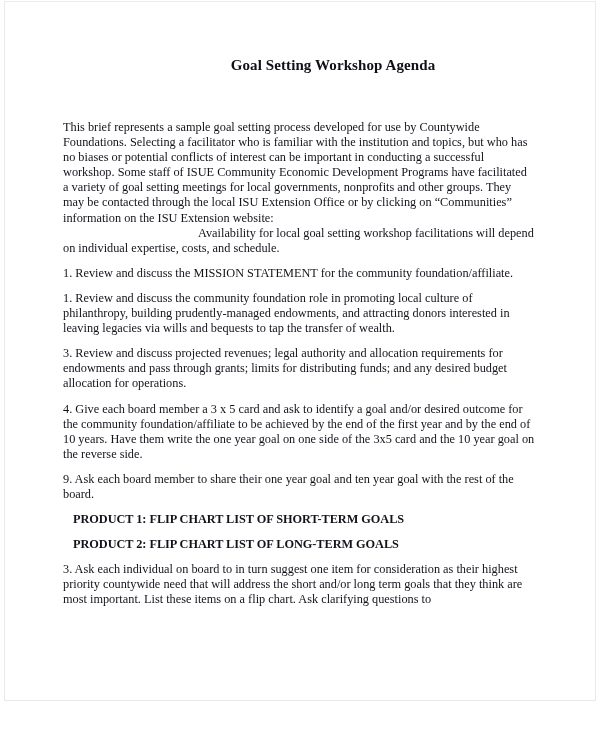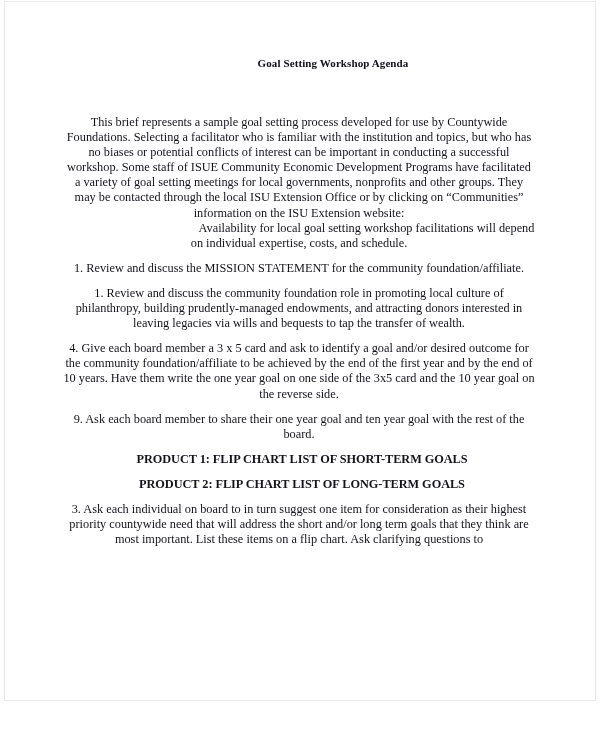--- a/index.html
+++ b/index.html
@@ -25,36 +25,36 @@
     box-sizing: border-box;
     overflow: hidden;
   }
   .page-inner {
     position: absolute;
     left: 58px;
     top: 0;
     width: 478px;
   }
   .doc-title {
-    font-size: 11px;
+    font-size: 15px;
     font-weight: bold;
     color: #111018;
     letter-spacing: 0.1px;
     text-align: center;
     margin: 0;
     padding-top: 55px;
     padding-left: 62px;
     white-space: nowrap;
   }
   .body-block {
     margin-top: 46px;
     font-size: 12.3px;
     line-height: 15.1px;
     color: #14131c;
-    text-align: center;
+    text-align: left;
   }
   p.para {
     margin: 0 0 10px 0;
     padding: 0;
     width: 472px;
   }
   p.para.tight {
     margin-bottom: 0;
   }
   .lead-gap {
@@ -94,20 +94,21 @@
       <p class="para tight">This brief represents a sample goal setting process developed for use by Countywide Foundations.  Selecting a facilitator who is familiar with the institution and topics, but who has no biases or potential conflicts of interest can be important in conducting a successful workshop.   Some staff of ISUE Community Economic Development Programs have facilitated a variety of goal setting meetings for local governments, nonprofits and other groups.  They may be contacted through the local ISU Extension Office or by clicking on “Communities” information  on the ISU Extension website:</p>
 
       <p class="para"><span class="lead-gap"></span><span>Availability for local goal setting workshop facilitations will depend on individual expertise, costs, and schedule.</span></p>
 
 
 
       <p class="para">1. Review and discuss the MISSION STATEMENT for the community foundation/affiliate.</p>
 
       <p class="para">1. Review and discuss the community foundation role in promoting local culture of philanthropy, building prudently-managed endowments, and attracting donors interested in leaving legacies via wills and bequests to tap the transfer of wealth.</p>
 
+      <p class="para">3. Review and discuss projected revenues; legal authority and allocation requirements for endowments and pass through grants; limits for distributing funds; and any desired budget allocation for operations.</p>
 
       <p class="para">4. Give each board member a 3 x 5 card and ask to identify a goal and/or desired outcome for the community foundation/affiliate to be achieved by the end of the first year and by the end of 10 years.  Have them write the one year goal on one side of the 3x5 card and the 10 year goal on the reverse side.</p>
 
       <p class="para">9.  Ask  each board member to share their one year goal and ten year goal with the rest of the board.</p>
 
       <div class="product-group">
         <p class="product-line">PRODUCT 1: FLIP CHART LIST OF SHORT-TERM GOALS</p>
         <p class="product-line">PRODUCT 2: FLIP CHART LIST OF LONG-TERM GOALS</p>
       </div>
 

